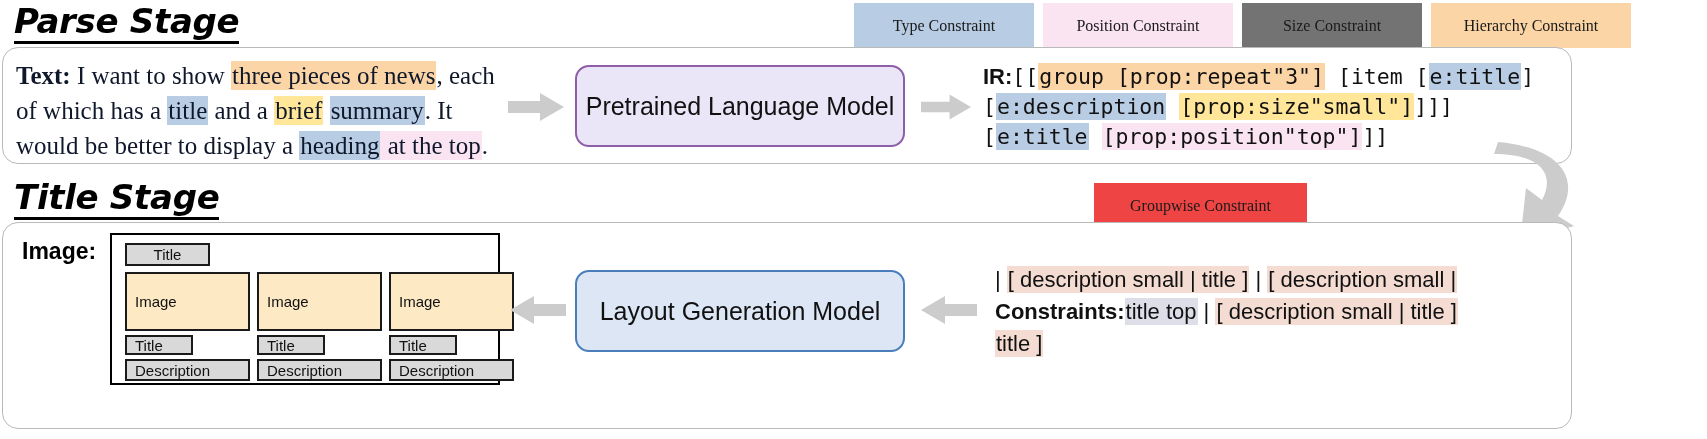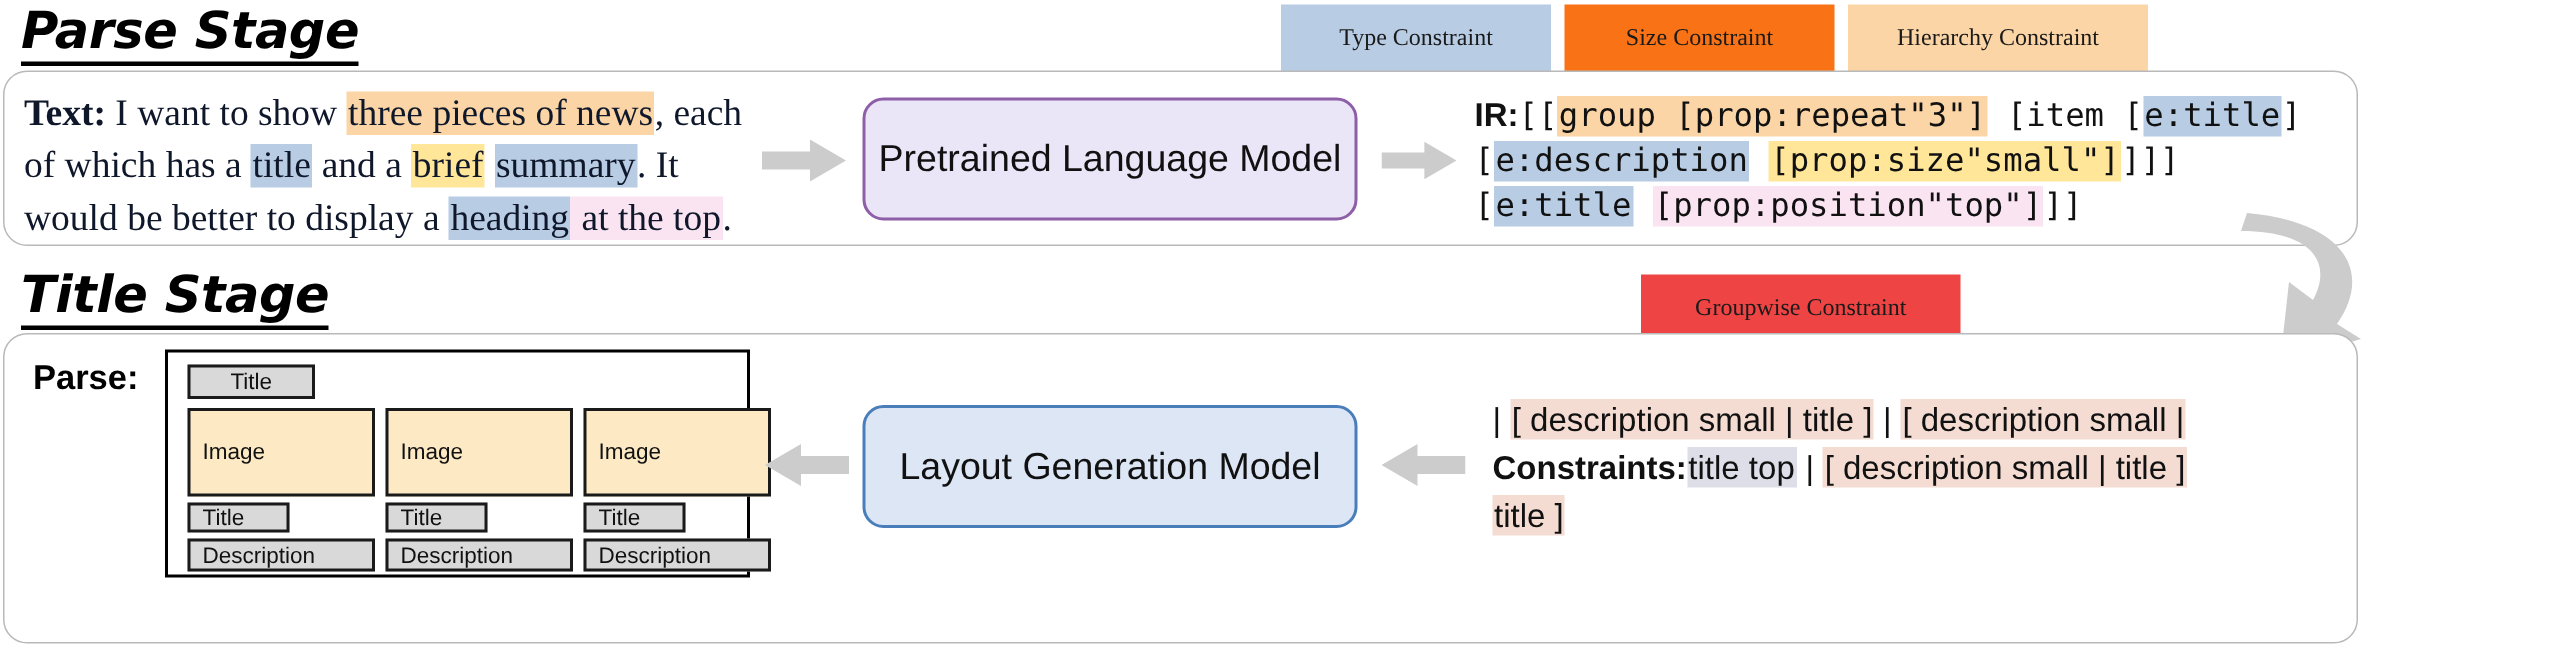--- a/index.html
+++ b/index.html
@@ -137,21 +137,24 @@
 <body>
 
 <div class="abs" style="left:14px; top:4px;">
   <div class="stage-title">Parse Stage</div>
 </div>
 
 <div class="abs" style="left:854px; top:3px; display:flex; gap:9px;">
   <div class="legend-chip" style="background:#b8cce4; width:180px;">
     <span>Type Constraint</span>
   </div>
-  <div class="legend-chip" style="background:#f97316; width:180px;text-align:center;">
+  <div class="legend-chip" style="background:#fbe4f2; width:190px;">
+    <span>Position Constraint</span>
+  </div>
+  <div class="legend-chip" style="background:#737373; width:180px;text-align:center;">
     <span>Size Constraint</span>
   </div>
   <div class="legend-chip" style="background:#fbd5a5; width:200px;">
     <span>Hierarchy Constraint</span>
   </div>
 </div>
 
 <div class="abs stage-panel" style="left:2px; top:47px; width:1570px; height:117px;"></div>
 
 <div class="abs prompt-text" style="left:16px; top:58px; width:480px;">
@@ -187,21 +190,21 @@
 </div>
 
 <div class="abs" style="left:1094px; top:183px; display:flex; gap:5px;">
   <div class="legend-chip" style="background:#ef4444; width:213px;">
     <span>Groupwise Constraint</span>
   </div>
 </div>
 
 <div class="abs stage-panel" style="left:2px; top:222px; width:1570px; height:207px;"></div>
 
-<div class="abs layout-label" style="left:22px; top:238px;">Parse:</div>
+<div class="abs layout-label" style="left:22px; top:238px;">Image:</div>
 
 <div class="abs layout-canvas" style="left:110px; top:233px; width:390px; height:152px;">
 
   <div class="lbox gray" style="position:absolute; left:13px; top:8px; width:85px; height:23px;">
     <span>Title</span>
   </div>
 
   <div class="lbox cream" style="position:absolute; left:13px; top:37px; width:125px; height:59px;">
     <span>Image</span>
   </div>

